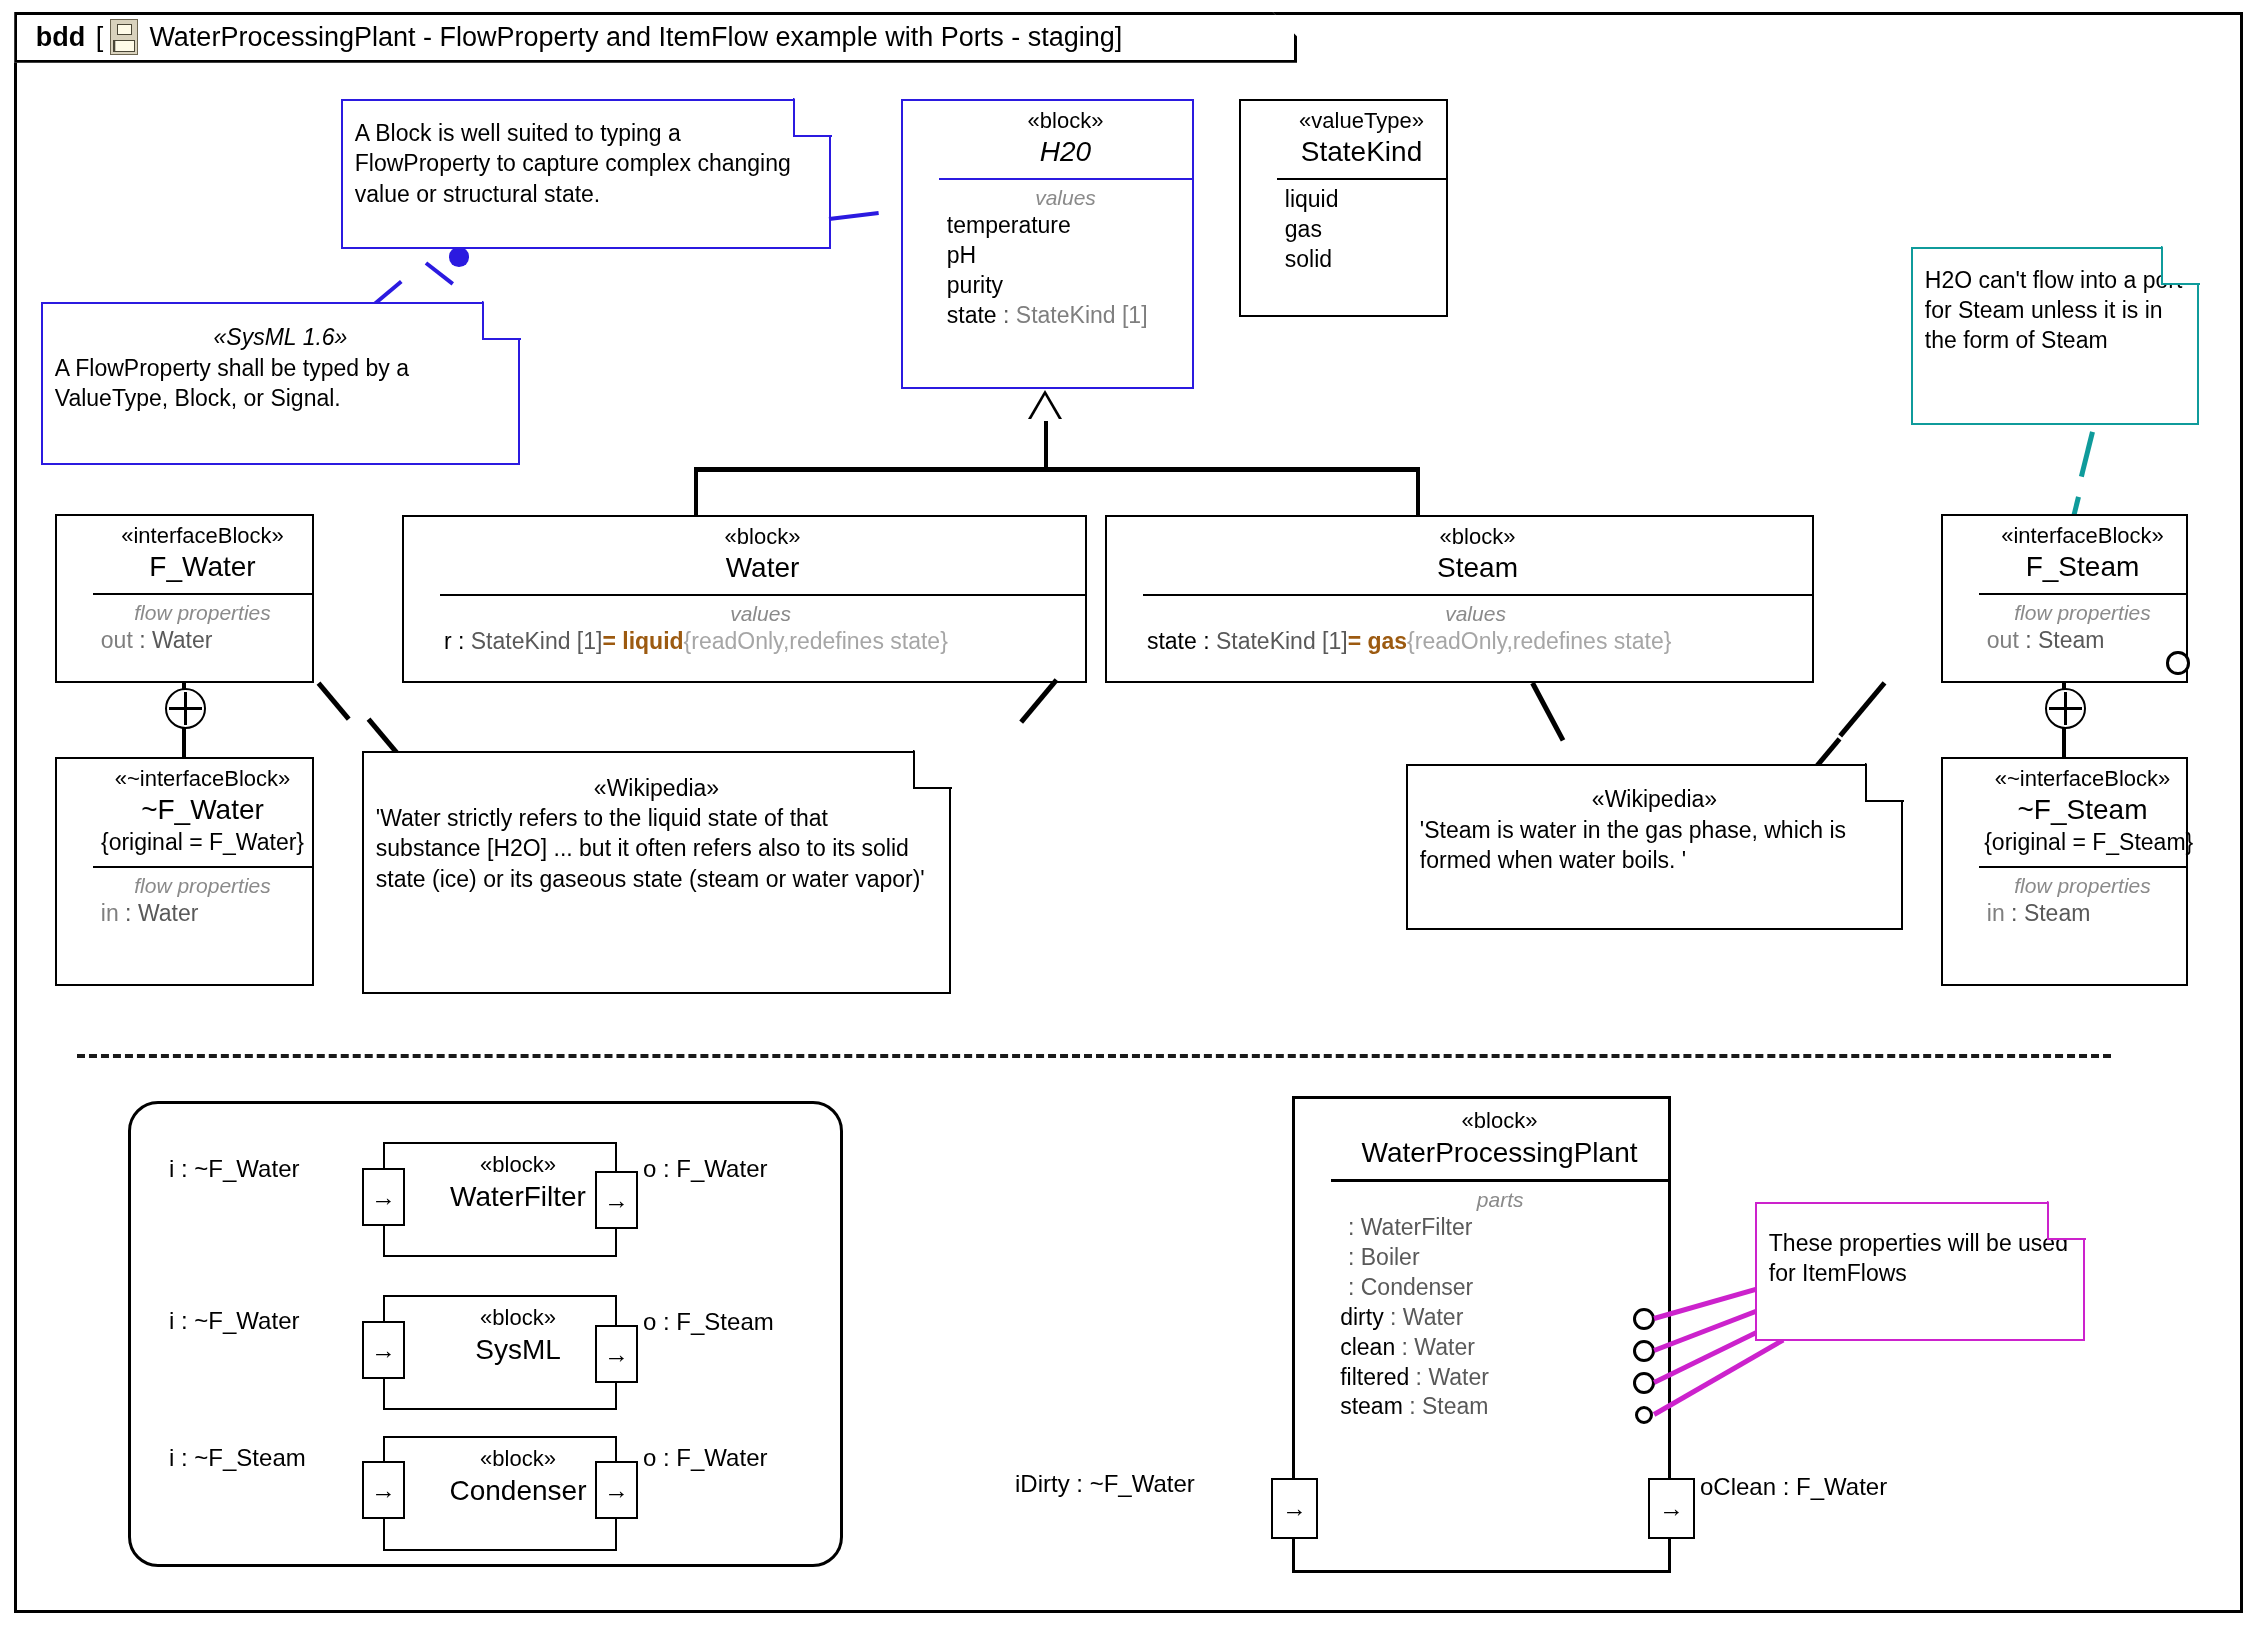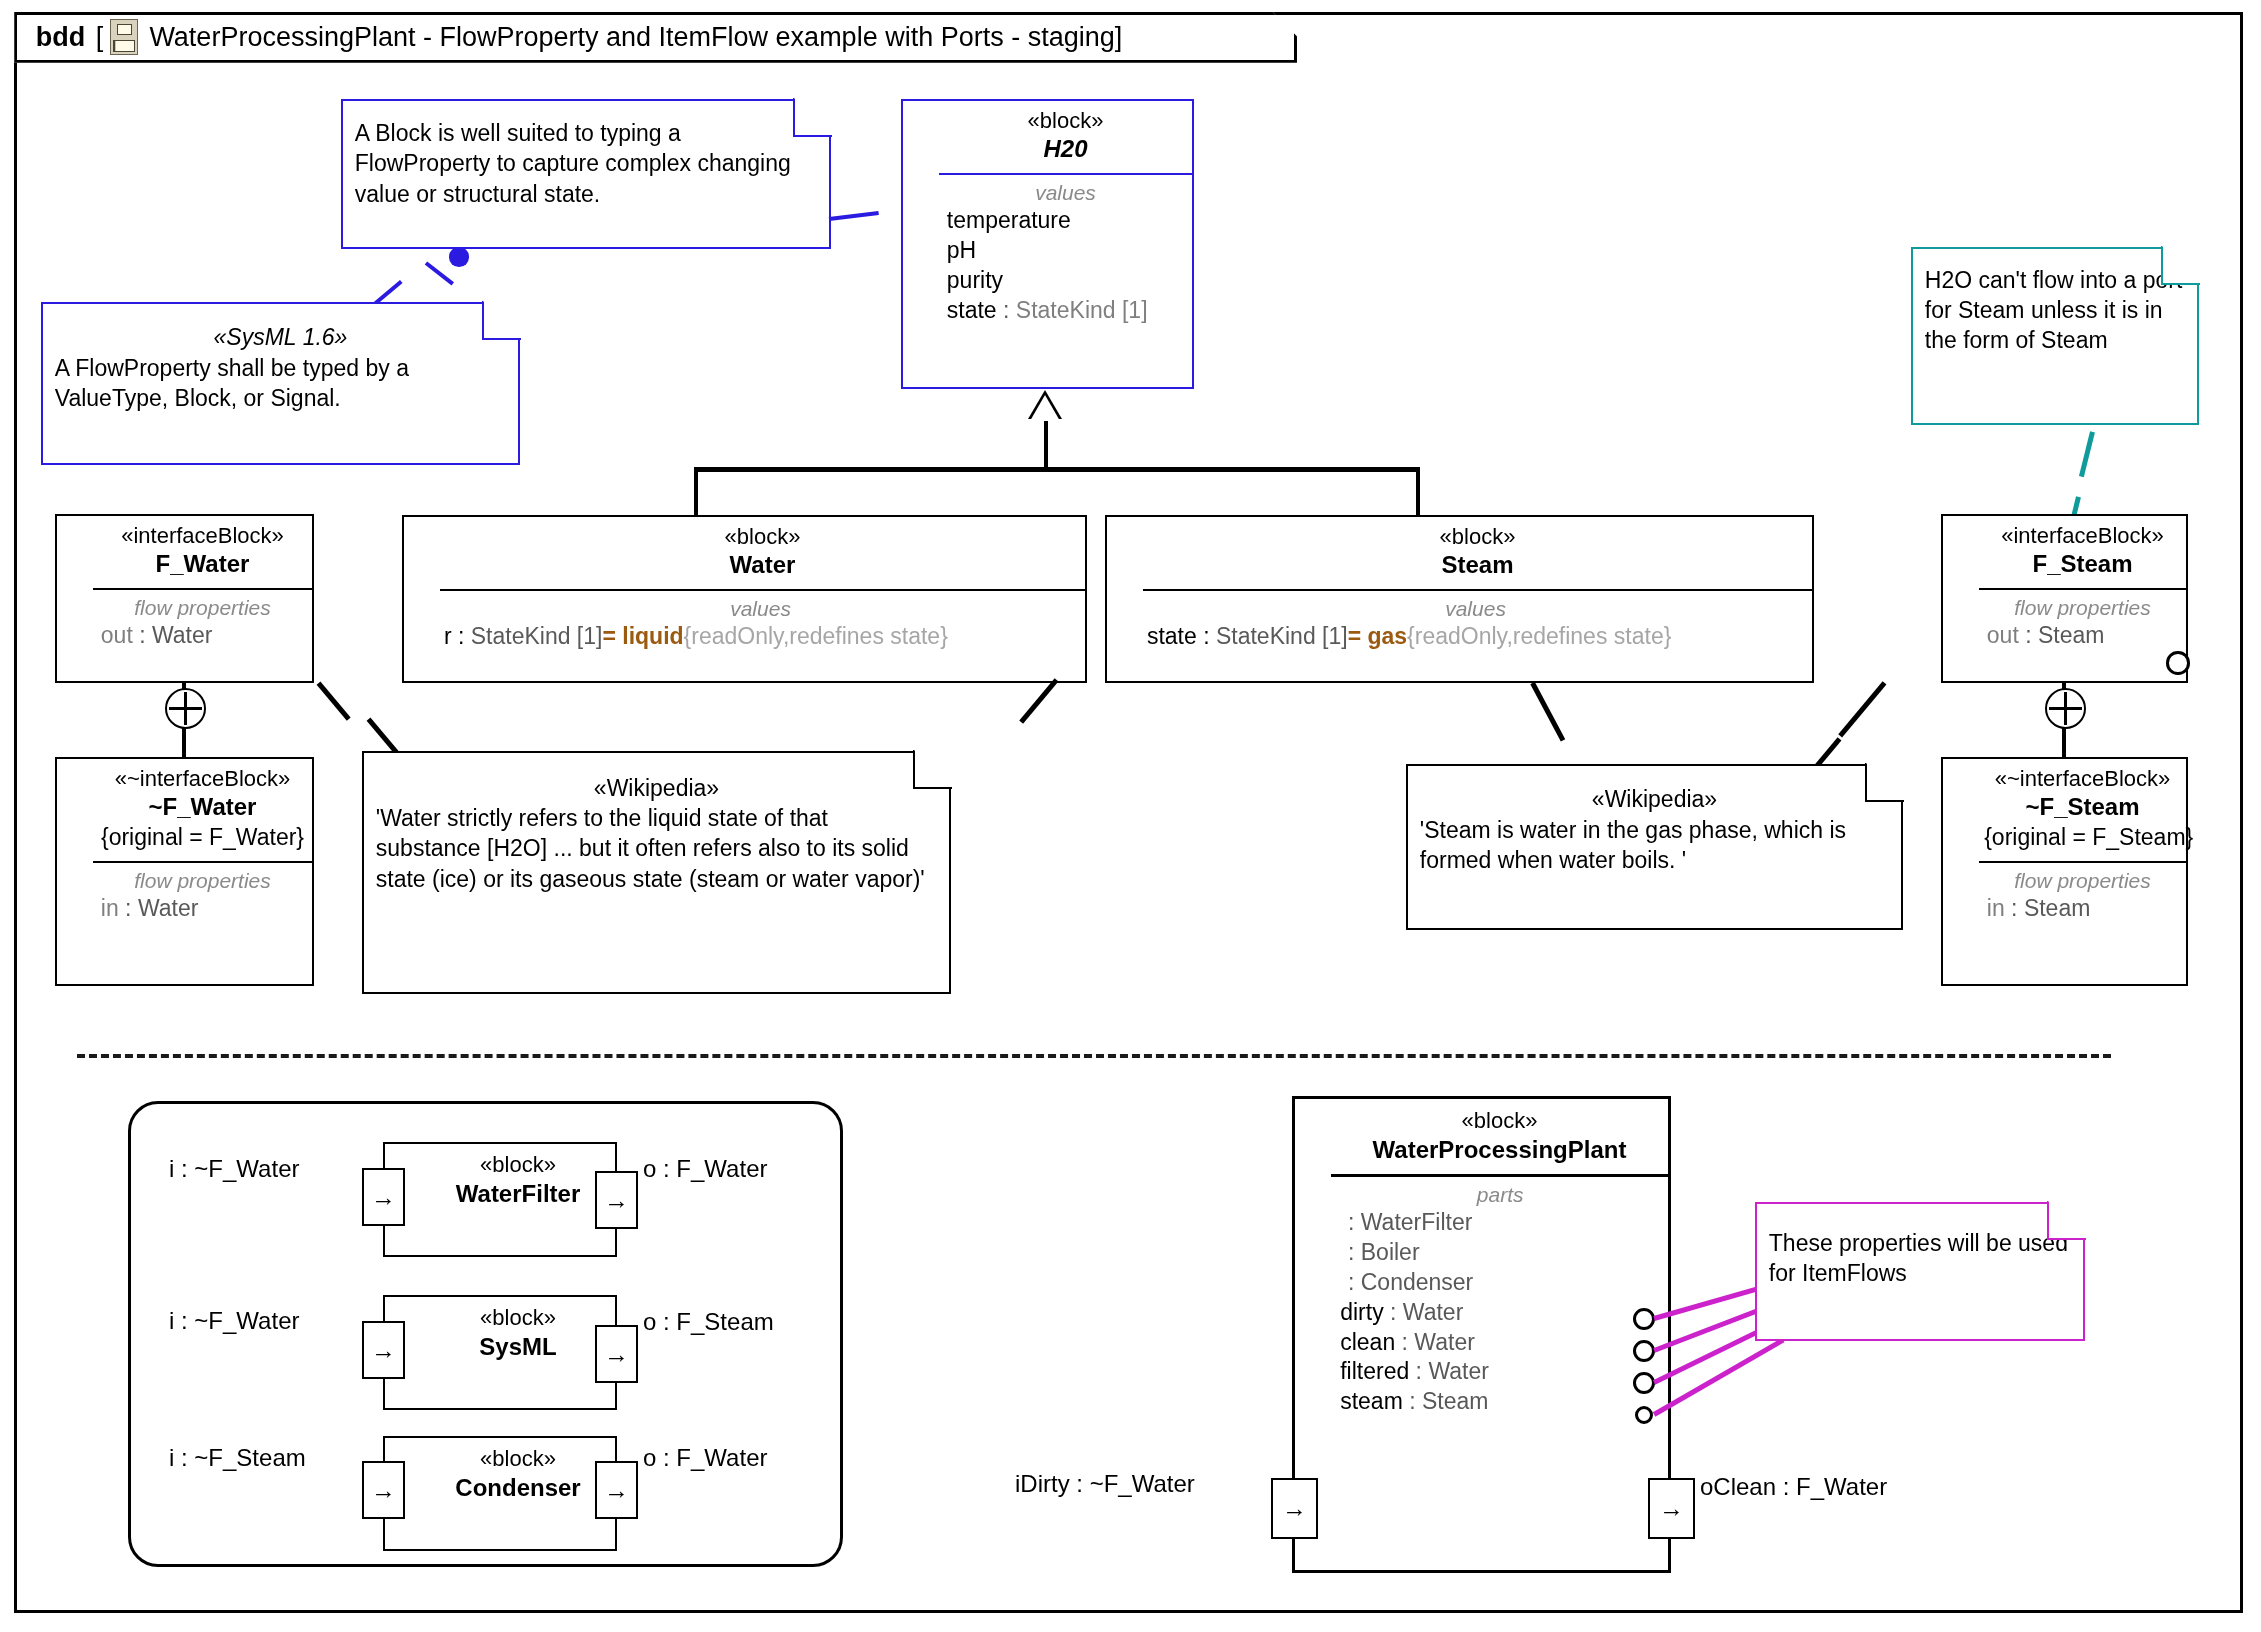--- a/index.html
+++ b/index.html
@@ -47,21 +47,21 @@
 
   
   .box {
     position:absolute; box-sizing:border-box; background:#fff;
     border:2.6px solid #000;
     padding-left:36px;
   }
   .box.blue { border-color:#2b1ae0; }
   .hdr { text-align:center; padding:6.5px 5.2px 7.8px; }
   .stereo { font-size:22px; color:#000; line-height:1.22; }
-  .bname { font-size:24px; font-weight:bold; color:#000; line-height:1.28; }
+  .bname { font-size:28px; font-weight:normal; color:#000; line-height:1.28; }
   .bname.italic { font-style:italic; }
   .sep { border-top:2.6px solid #000; }
   .sep.blue { border-top-color:#2b1ae0; }
   .compart { padding:5.2px 7.8px 6.5px; }
   .cap { text-align:center; font-style:italic; color:#8a8a8a; font-size:21px; line-height:1.25; }
   .attr { font-size:23px; color:#000; line-height:1.3; white-space:nowrap; }
   .gray { color:#7f7f7f; }
   .dgray { color:#595959; }
   .brown { color:#9c5a10; font-weight:bold; }
   .lgray { color:#a6a6a6; }
@@ -177,20 +177,32 @@
     <div class="sep blue"></div>
     <div class="compart">
       <div class="cap">values</div>
       <div class="attr">temperature</div>
       <div class="attr">pH</div>
       <div class="attr">purity</div>
       <div class="attr"><span>state</span><span class="dgray"> : </span><span class="gray">StateKind [1]</span></div>
     </div>
   </div>
 
+  <div class="box" style="left:1239px; top:99px; width:209px; height:218px;">
+    <div class="hdr">
+      <div class="stereo">«valueType»</div>
+      <div class="bname">StateKind</div>
+    </div>
+    <div class="sep"></div>
+    <div class="compart">
+      <div class="attr">liquid</div>
+      <div class="attr">gas</div>
+      <div class="attr">solid</div>
+    </div>
+  </div>
 
   <div class="note teal" style="left:1911px; top:247px; width:288px; height:178px;">
     <div class="fold"></div>
     <div class="ntext" style="margin-top:6.5px;">H2O can't flow into a port for Steam unless it is in the form of Steam</div>
   </div>
 
   <div class="ln teal" style="left:2090px; top:432px; width:5.2px; height:46px; transform:rotate(14deg); transform-origin:top center;"></div>
   <div class="ln teal" style="left:2076px; top:497px; width:5.2px; height:50px; transform:rotate(14deg); transform-origin:top center;"></div>
   <div class="ln teal" style="left:2060px; top:566px; width:5.2px; height:50px; transform:rotate(14deg); transform-origin:top center;"></div>
 

